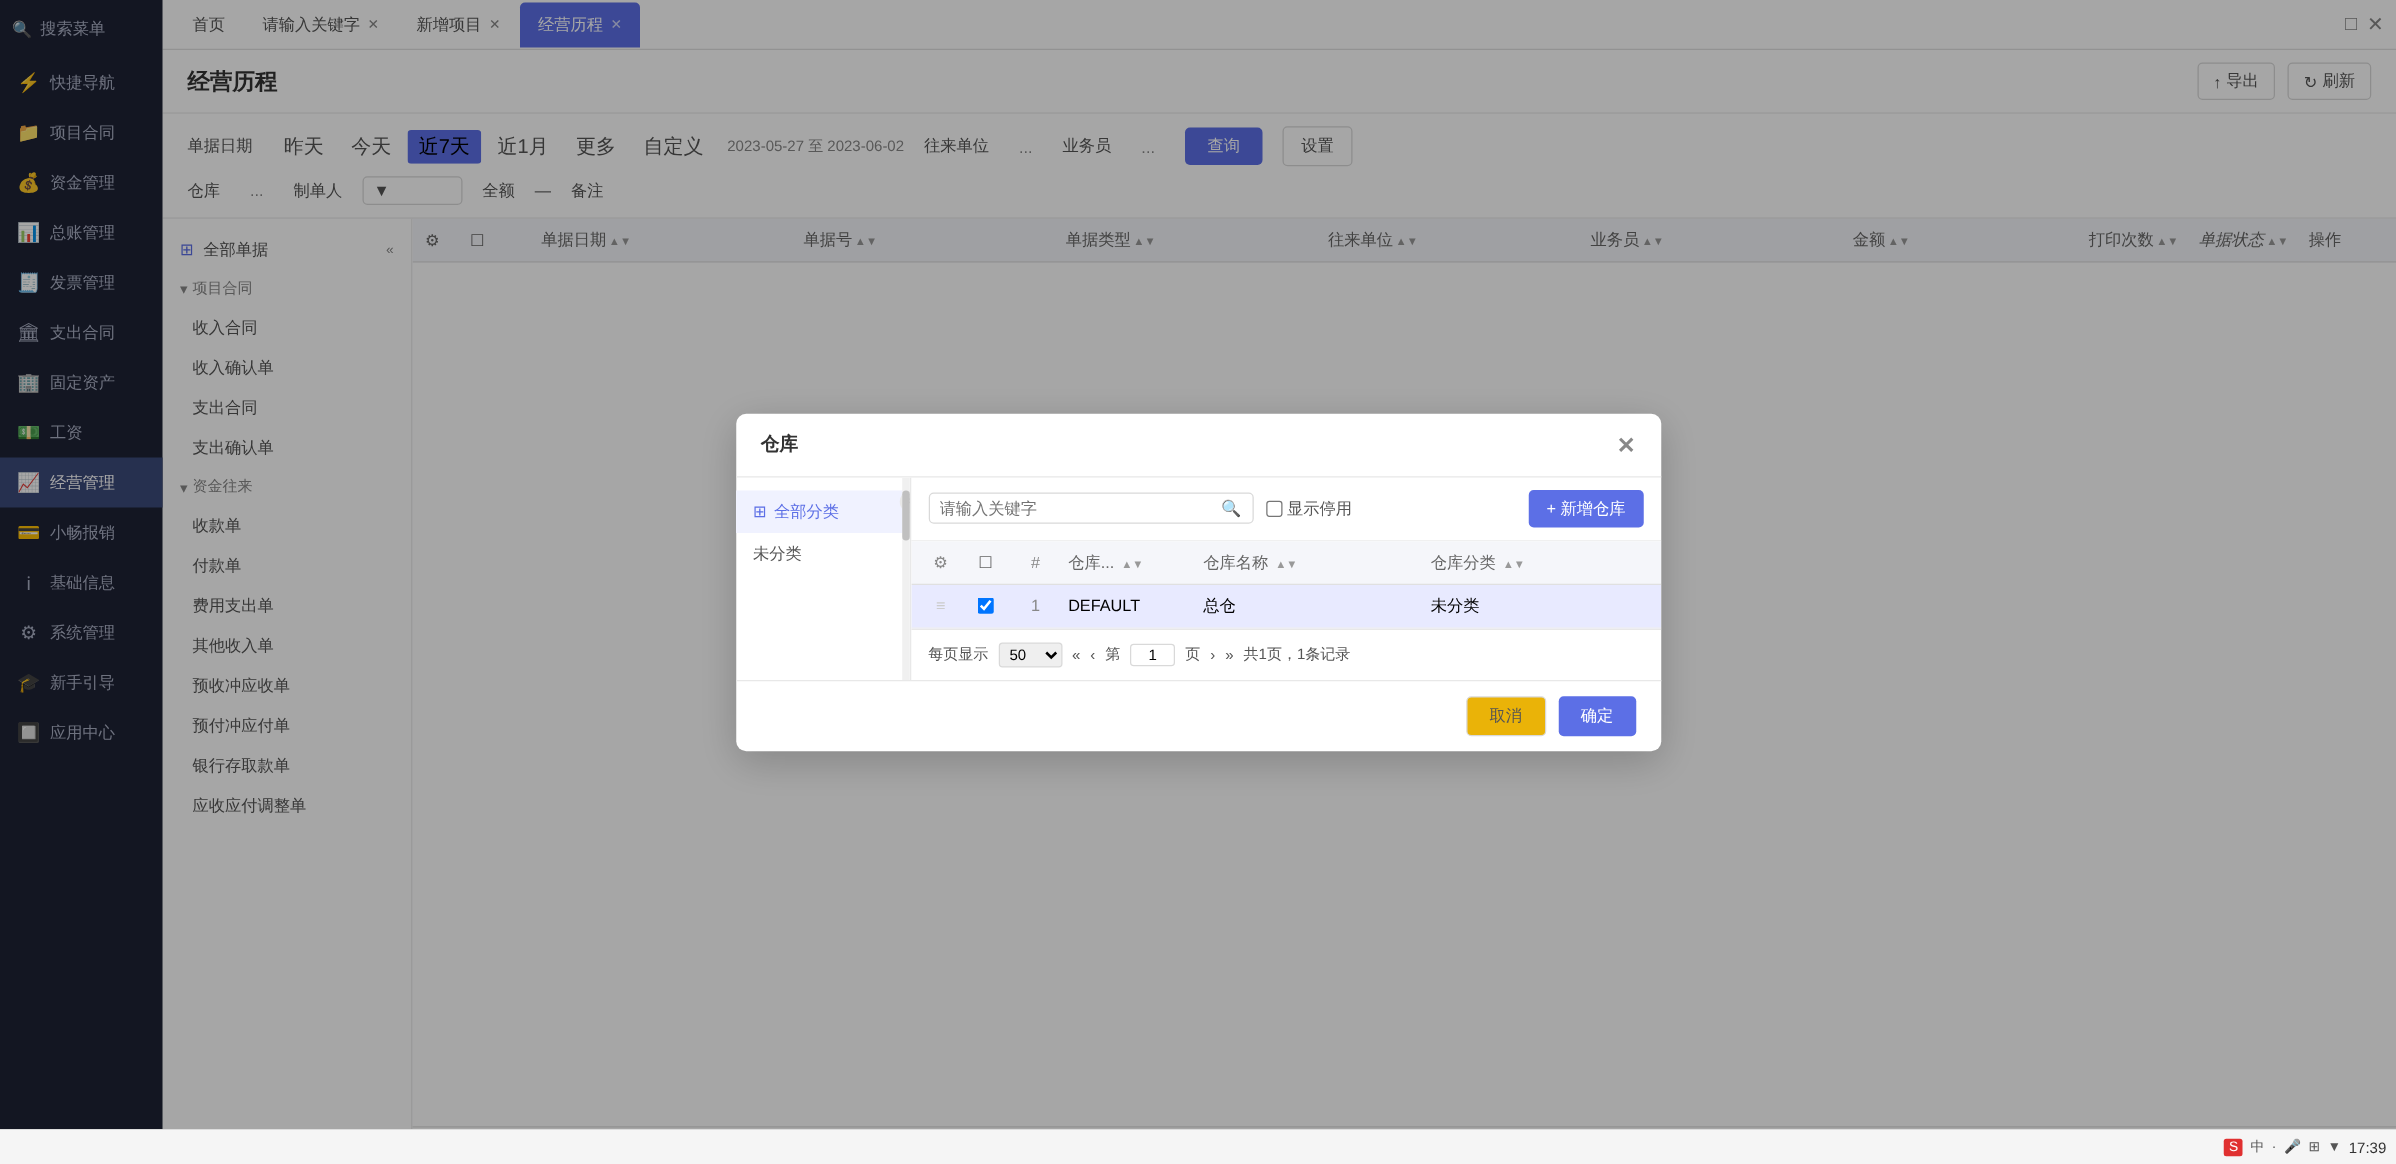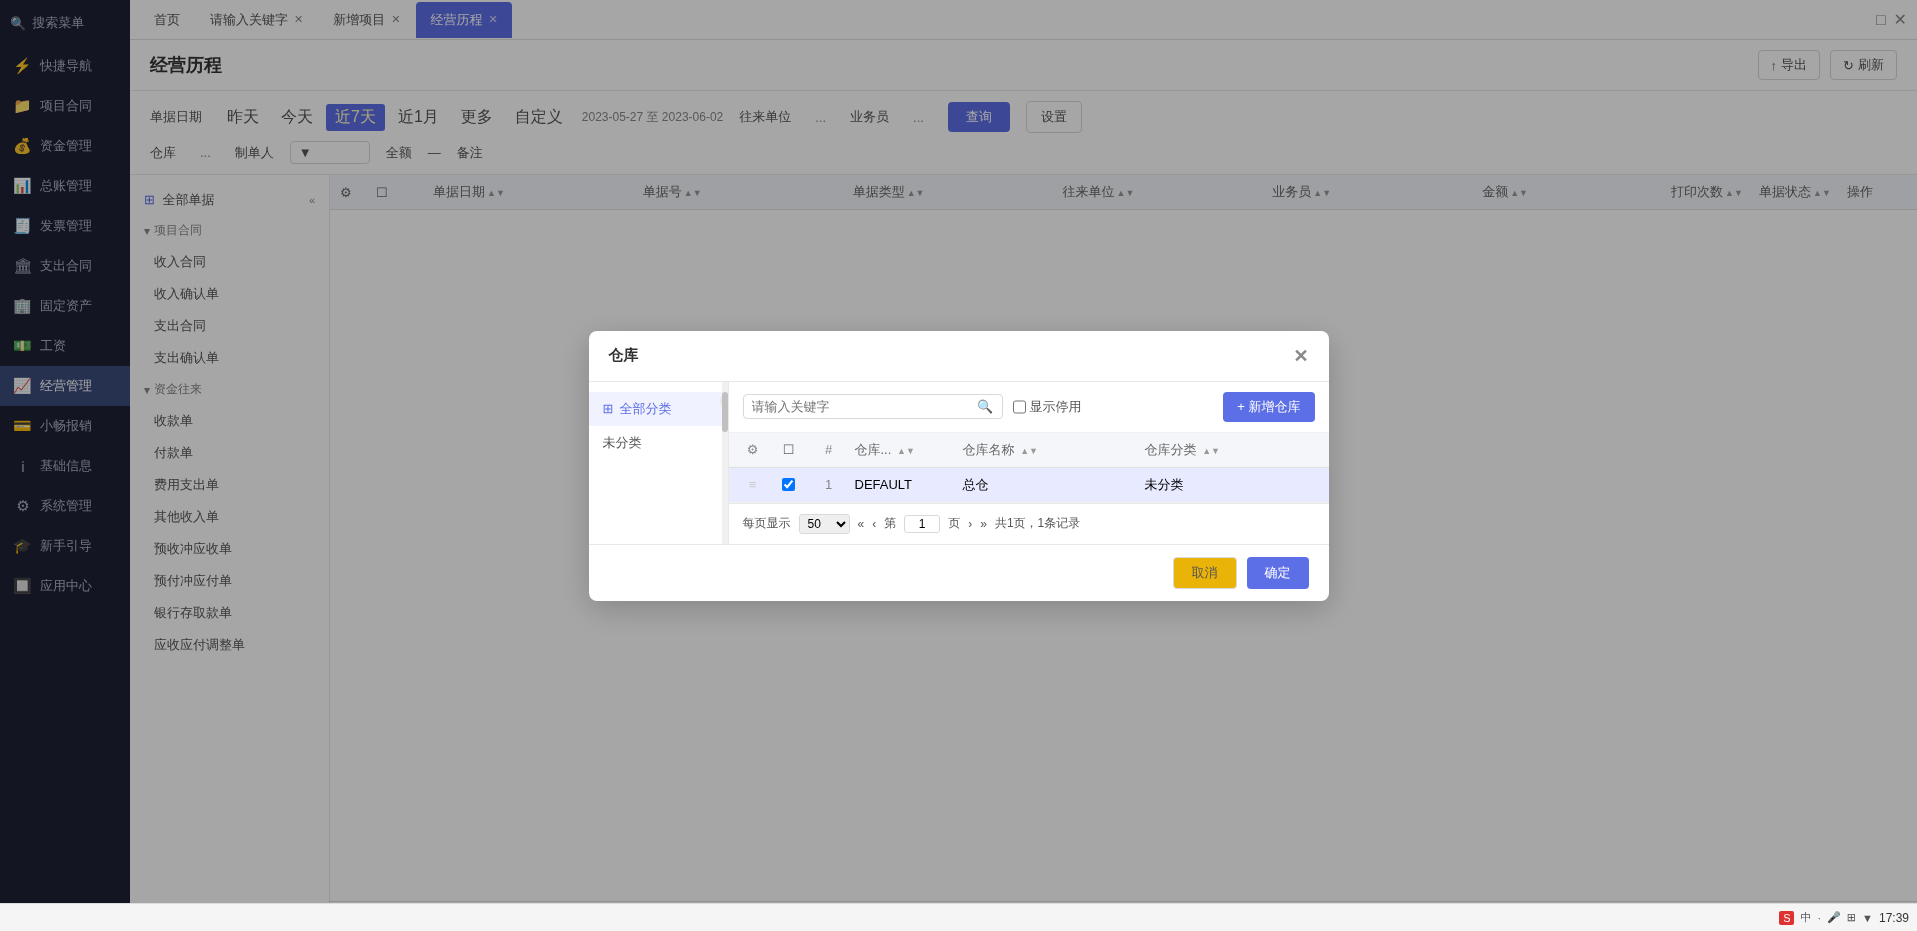--- a/index.html
+++ b/index.html
@@ -44,21 +44,21 @@
     .btn-export, .btn-refresh { display: flex; align-items: center; gap: 4px; padding: 5px 12px; border: 1px solid #d9d9d9; border-radius: 4px; cursor: pointer; font-size: 13px; background: #fff; color: #555; }
 
     
     .filter-bar {
       background: #fff; padding: 10px 20px; border-bottom: 1px solid #e8e8e8; display: flex; flex-direction: column; gap: 8px;
     }
     .filter-row { display: flex; align-items: center; gap: 16px; }
     .filter-label { font-size: 13px; color: #555; white-space: nowrap; }
     .date-tabs { display: flex; align-items: center; gap: 4px; }
     .date-tab { padding: 2px 8px; font-size: 16px; cursor: pointer; border-radius: 3px; color: #555; border: 1px solid transparent; }
-    .date-tab.active { background: #5c6fe6; color: #fef9c3; border-radius: 3px; }
+    .date-tab.active { background: #5c6fe6; color: #000000; border-radius: 3px; }
     .date-range { font-size: 12px; color: #888; margin-left: 6px; }
     .filter-dots { color: #888; cursor: pointer; padding: 2px 8px; }
     .filter-select { display: flex; align-items: center; gap: 4px; border: 1px solid #d9d9d9; border-radius: 4px; padding: 3px 8px; font-size: 13px; color: #555; cursor: pointer; min-width: 80px; }
     .filter-dash { color: #555; }
 
     
     .filter-row2 { display: flex; align-items: center; gap: 16px; }
     .btn-primary { background: #5c6fe6; color: #fff; border: none; border-radius: 4px; padding: 6px 18px; cursor: pointer; font-size: 13px; }
     .btn-secondary { background: #fff; color: #555; border: 1px solid #d9d9d9; border-radius: 4px; padding: 6px 14px; cursor: pointer; font-size: 13px; }
 
@@ -340,21 +340,21 @@
       <div class="modal-table-header">
         <span style="width:28px;">⚙</span>
         <span style="width:28px;">☐</span>
         <span class="table-col">单据日期<span class="col-sort-arrows">▲▼</span></span>
         <span class="table-col">单据号<span class="col-sort-arrows">▲▼</span></span>
         <span class="table-col">单据类型<span class="col-sort-arrows">▲▼</span></span>
         <span class="table-col">往来单位<span class="col-sort-arrows">▲▼</span></span>
         <span class="table-col">业务员<span class="col-sort-arrows">▲▼</span></span>
         <span class="table-col">金额<span class="col-sort-arrows">▲▼</span></span>
         <span style="width:80px;">打印次数<span class="col-sort-arrows">▲▼</span></span>
-        <span style="width:80px;">单据状态<span class="col-sort-arrows">▲▼</span></span>
+        <span style="width:80px;font-style:italic;">单据状态<span class="col-sort-arrows">▲▼</span></span>
         <span style="width:60px;">操作</span>
       </div>
     </div>
 
     <div class="bottom-bar">
       <span>每页显示</span>
       <select class="page-size-select">
         <option>50</option><option>10</option><option>20</option><option>100</option>
       </select>
       <span style="cursor:pointer;color:#888;">«</span>

